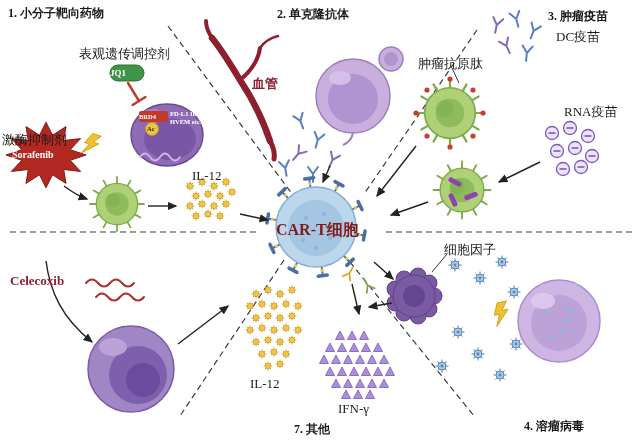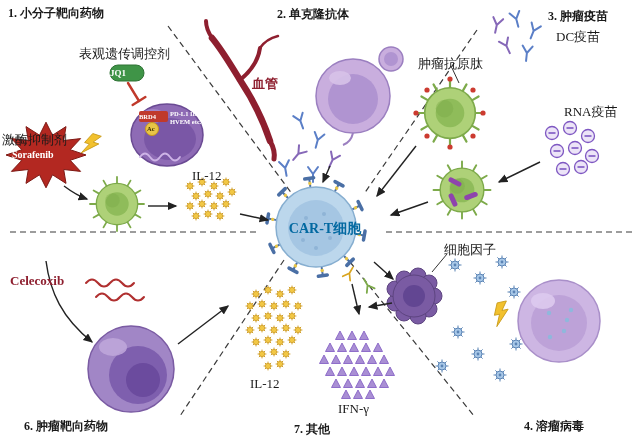--- a/index.html
+++ b/index.html
@@ -1,21 +1,21 @@
 <!DOCTYPE html>
 <html><head>
 <meta charset="utf-8">
 <style>
   html,body{margin:0;padding:0;background:#ffffff;}
   .stage{position:relative;width:644px;height:444px;background:#fff;overflow:hidden;
          font-family:"Liberation Serif","DejaVu Serif",serif;}
   .stage svg{position:absolute;left:0;top:0;}
   .lbl{position:absolute;font-size:13px;color:#1a1a1a;white-space:nowrap;line-height:1.2;}
   .sec{font-weight:bold;font-size:12px;}
-  .center-lbl{position:absolute;font-weight:bold;font-size:14px;color:#0369a1;text-align:center;white-space:nowrap;margin-left:9px;}
+  .center-lbl{position:absolute;font-weight:bold;font-size:16px;color:#7f1d1d;text-align:center;white-space:nowrap;}
   .white{color:#fff;font-weight:bold;text-align:left;}
   .darkred{color:#8e1f2f;font-weight:bold;margin-top:32px;}
   .tiny{font-size:6.5px;line-height:1.25;}
   .wrap{white-space:normal;}
 </style>
 </head>
 <body>
 
 <div class="stage">
 
@@ -364,15 +364,14 @@
 <div class="center-lbl" style="left:276px;top:220px;width:80px">CAR-T细胞</div>
 
 <div class="lbl" style="left:444px;top:242px">细胞因子</div>
 <div class="lbl sec" style="left:524px;top:419px">4. 溶瘤病毒</div>
 
 <div class="lbl" style="left:250px;top:376px">IL-12</div>
 <div class="lbl" style="left:338px;top:401px">IFN-γ</div>
 <div class="lbl sec" style="left:294px;top:422px">7. 其他</div>
 
 <div class="lbl darkred" style="left:10px;top:241px">Celecoxib</div>
-<div class="lbl sec" style="left:24px;top:419px">6. 肿瘤靶向药物</div>
 
 </div>
 
 </body></html>

